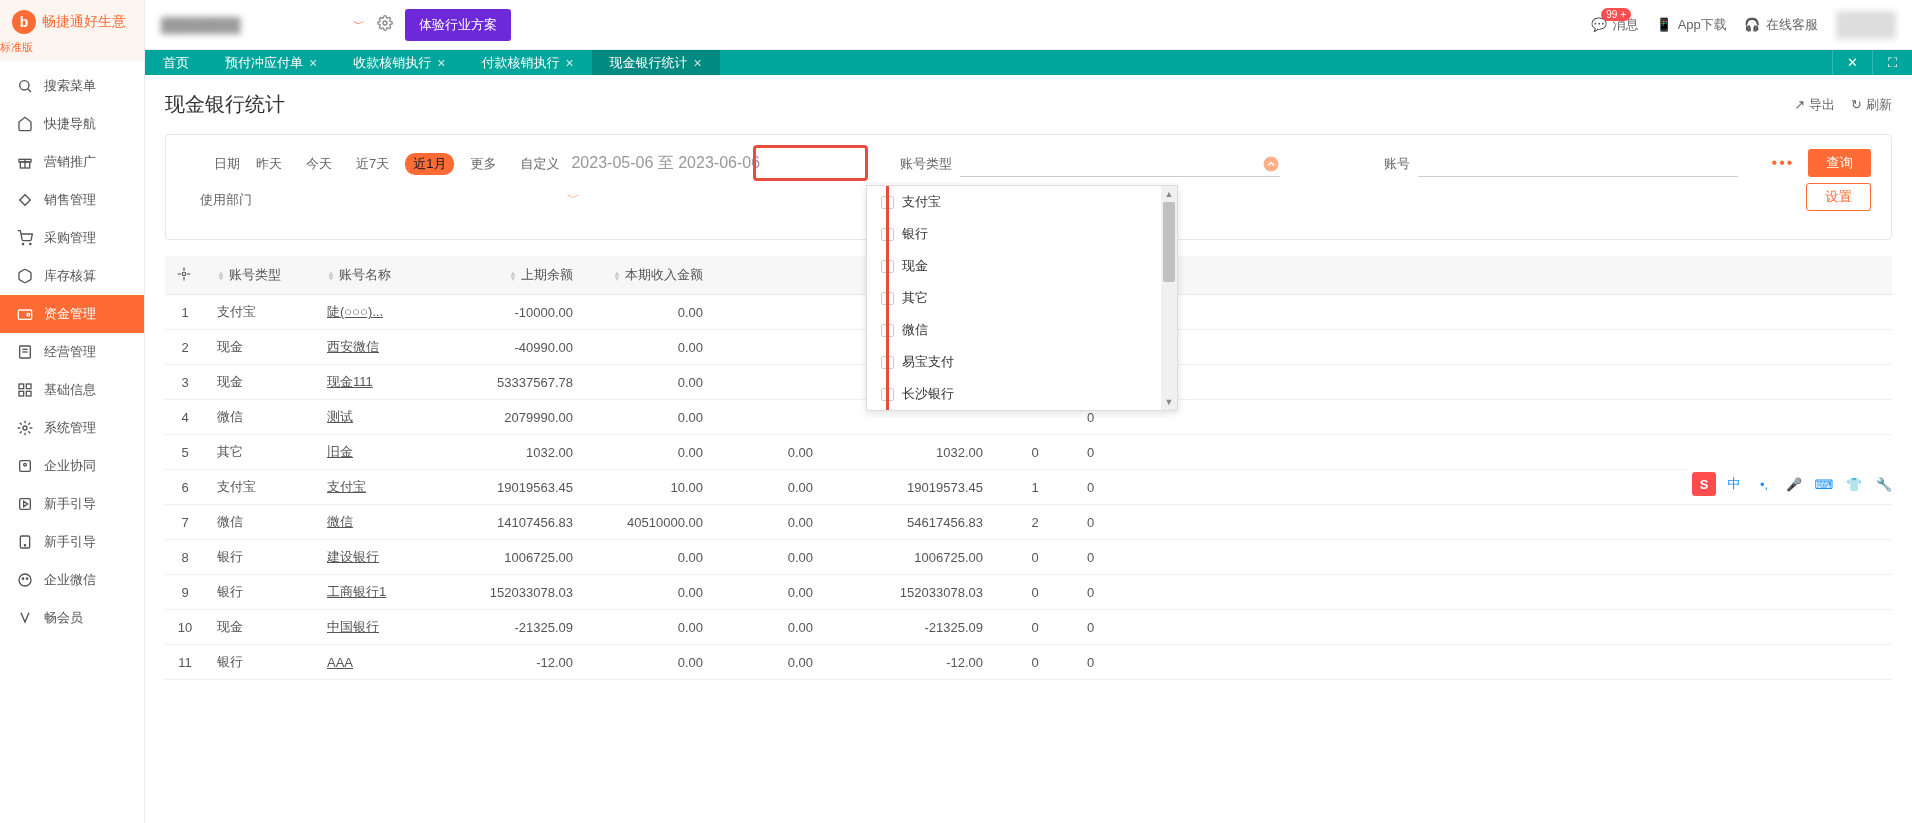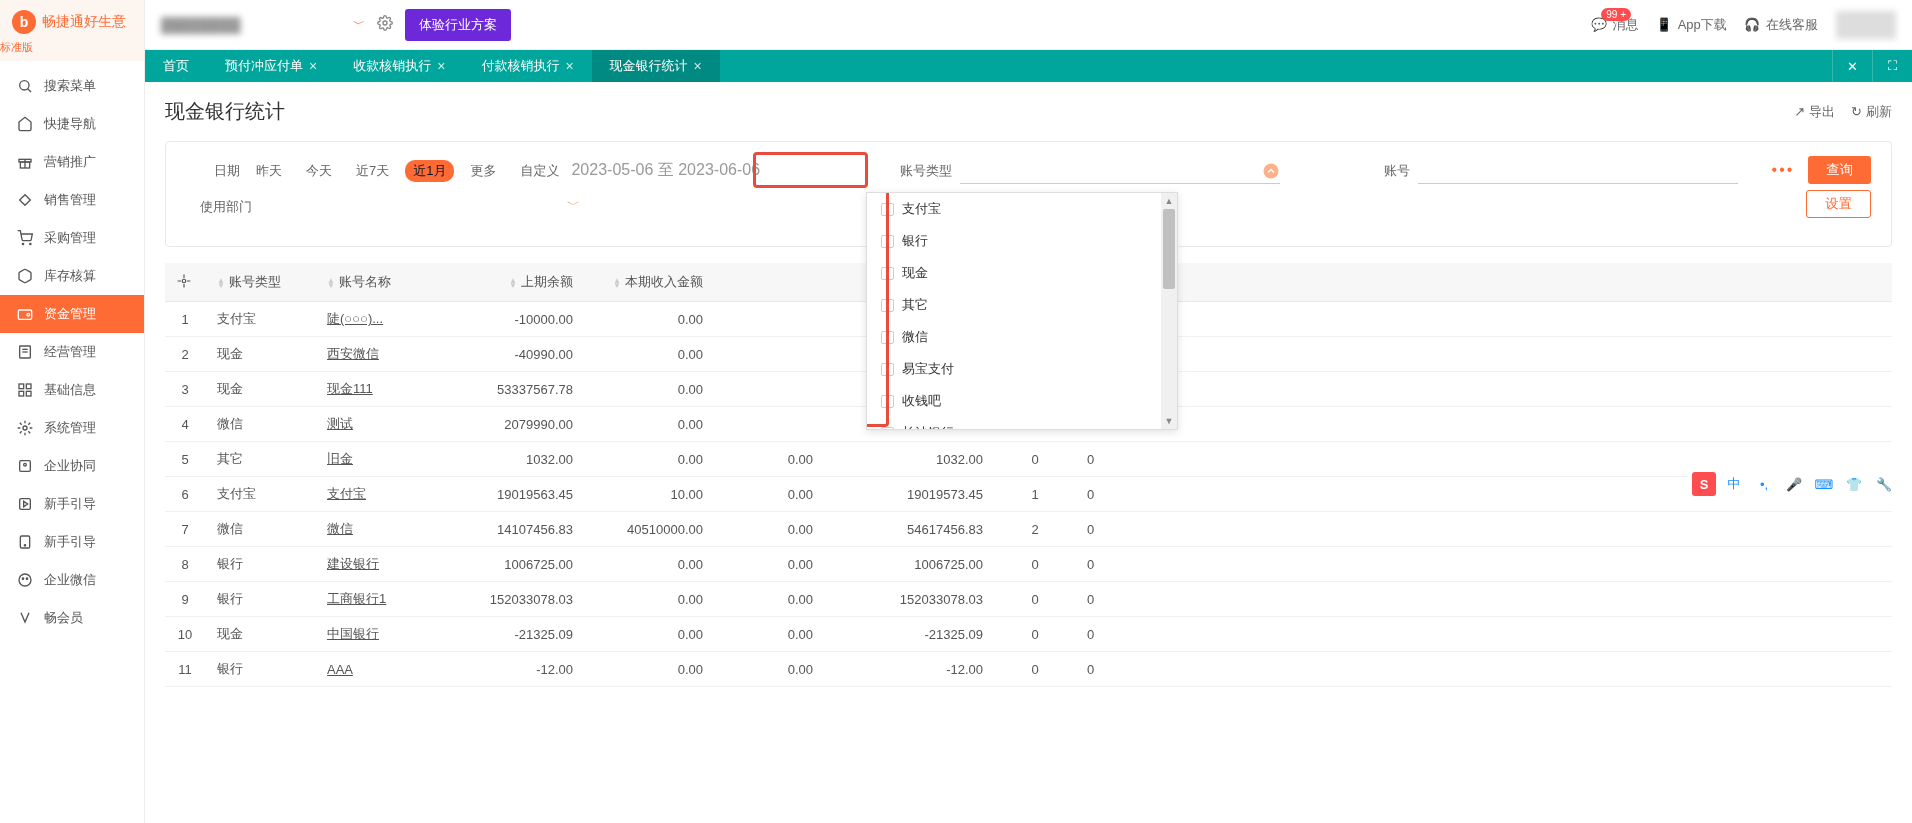--- a/index.html
+++ b/index.html
@@ -27,21 +27,21 @@
     .org-name { color: #999; font-size: 14px; min-width: 180px; filter: blur(3px); }
     .chevron-down { color: #ff6b35; font-size: 12px; }
     .gear { color: #888; cursor: pointer; }
     .trial-btn { background: #6d28d9; color: #fff; border: none; padding: 7px 14px; border-radius: 3px; cursor: pointer; font-size: 13px; }
     .top-right { margin-left: auto; display: flex; align-items: center; gap: 18px; color: #666; }
     .top-right-item { display: flex; align-items: center; gap: 5px; cursor: pointer; position: relative; }
     .badge { position: absolute; top: -8px; left: 10px; background: #ff4d4f; color: #fff; font-size: 10px; padding: 1px 5px; border-radius: 8px; }
     .avatar-blur { width: 60px; height: 28px; background: #ddd; filter: blur(3px); }
     
     
-    .tab-bar { height: 32px; background: #00a69c; display: flex; align-items: stretch; }
+    .tab-bar { height: 25px; background: #00a69c; display: flex; align-items: stretch; }
     .tab { display: flex; align-items: center; padding: 0 18px; color: #fff; cursor: pointer; gap: 6px; font-size: 13px; position: relative; }
     .tab.active { background: #008a82; }
     .tab-close { font-size: 14px; opacity: 0.8; }
     .tab-right { margin-left: auto; display: flex; }
     .tab-right-btn { width: 40px; display: flex; align-items: center; justify-content: center; color: #fff; cursor: pointer; border-left: 1px solid rgba(255,255,255,0.2); }
     
     
     .content { flex: 1; padding: 16px 20px; background: #fff; overflow: auto; }
     .page-header { display: flex; align-items: center; margin-bottom: 16px; }
     .page-title { font-size: 20px; font-weight: 500; }
@@ -409,24 +409,20 @@
                   <span class="checkbox"></span>
                   <span>其它</span>
                 </div>
                 <div class="dropdown-item">
                   <span class="checkbox"></span>
                   <span>微信</span>
                 </div>
                 <div class="dropdown-item">
                   <span class="checkbox"></span>
                   <span>易宝支付</span>
-                </div>
-                <div class="dropdown-item">
-                  <span class="checkbox"></span>
-                  <span>收钱吧</span>
                 </div>
                 <div class="dropdown-item">
                   <span class="checkbox"></span>
                   <span>长沙银行</span>
                 </div>
               </div>
             <div class="dropdown-scroll">
               <div class="scroll-arrow">▲</div>
               <div class="scroll-track">
                   <div class="scroll-thumb"></div>

